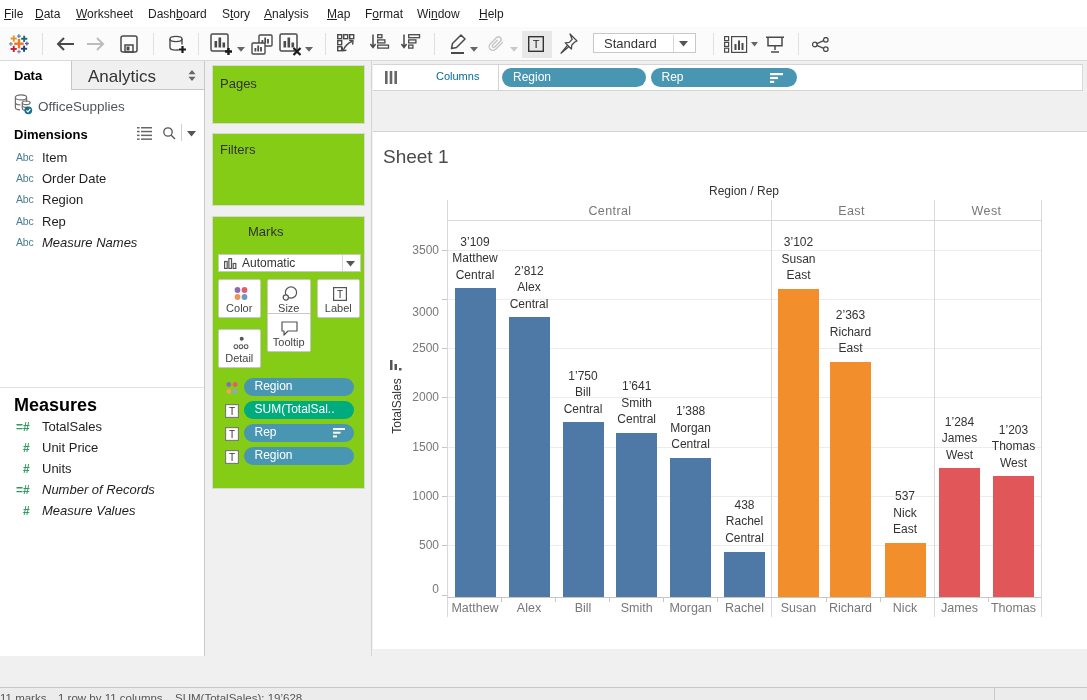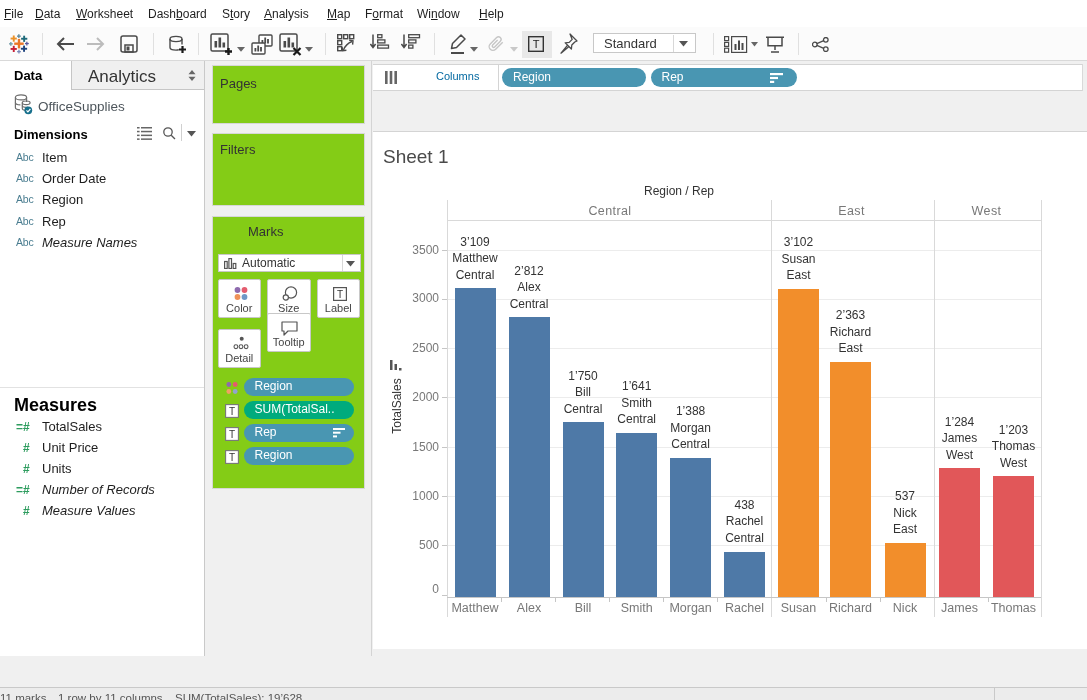--- a/index.html
+++ b/index.html
@@ -429,21 +429,21 @@
 <div class="gline" style="left:74.3px;top:414.4px;width:593.7px;"></div>
 <div style="position:absolute;left:69px;top:118.5px;width:5.3px;height:1px;background:#c6c6c6;"></div>
 <div style="position:absolute;left:69px;top:167.8px;width:5.3px;height:1px;background:#c6c6c6;"></div>
 <div style="position:absolute;left:69px;top:217.1px;width:5.3px;height:1px;background:#c6c6c6;"></div>
 <div style="position:absolute;left:69px;top:266.4px;width:5.3px;height:1px;background:#c6c6c6;"></div>
 <div style="position:absolute;left:69px;top:315.8px;width:5.3px;height:1px;background:#c6c6c6;"></div>
 <div style="position:absolute;left:69px;top:365.1px;width:5.3px;height:1px;background:#c6c6c6;"></div>
 <div style="position:absolute;left:69px;top:414.4px;width:5.3px;height:1px;background:#c6c6c6;"></div>
 <div style="position:absolute;left:69px;top:463.7px;width:5.3px;height:1px;background:#c6c6c6;"></div>
 <div class="ylab" style="left:26px;top:111.5px;line-height:14px;">3500</div>
-<div class="ylab" style="left:26px;top:160px;line-height:14px;">3000</div>
+<div class="ylab" style="left:26px;top:174px;line-height:14px;">3000</div>
 <div class="ylab" style="left:26px;top:210.1px;line-height:14px;">2500</div>
 <div class="ylab" style="left:26px;top:259.4px;line-height:14px;">2000</div>
 <div class="ylab" style="left:26px;top:308.8px;line-height:14px;">1500</div>
 <div class="ylab" style="left:26px;top:358.1px;line-height:14px;">1000</div>
 <div class="ylab" style="left:26px;top:407.4px;line-height:14px;">500</div>
 <div class="ylab" style="left:26px;top:450.5px;line-height:14px;">0</div>
 <div class="bar" style="left:81.5px;top:157.2px;width:41px;height:309.1px;background:#4e79a7;"></div>
 <div class="blabel" style="left:57.0px;top:102.6px;width:90px;line-height:16.5px;">3’109<br>Matthew<br>Central</div>
 <div class="xlab" style="left:57.0px;top:470px;width:90px;line-height:14px;">Matthew</div>
 <div class="bar" style="left:135.5px;top:186.4px;width:41px;height:279.9px;background:#4e79a7;"></div>
@@ -475,21 +475,21 @@
 <div class="xlab" style="left:541.5px;top:470px;width:90px;line-height:14px;">James</div>
 <div class="bar" style="left:620.0px;top:345.1px;width:41px;height:121.2px;background:#e15759;"></div>
 <div class="blabel" style="left:595.5px;top:290.6px;width:90px;line-height:16.5px;">1’203<br>Thomas<br>West</div>
 <div class="xlab" style="left:595.5px;top:470px;width:90px;line-height:14px;">Thomas</div>
 <div class="vline" style="left:74.3px;top:69px;height:417px;"></div>
 <div class="vline" style="left:398.4px;top:69px;height:417px;"></div>
 <div class="vline" style="left:560.9px;top:69px;height:417px;"></div>
 <div class="vline" style="left:668.0px;top:69px;height:417px;"></div>
 <div style="position:absolute;left:74.3px;top:89px;width:593.7px;height:1px;background:#d9d9d9;"></div>
 <div style="position:absolute;left:74.3px;top:466.3px;width:593.7px;height:1px;background:#c6c6c6;"></div>
-<div style="position:absolute;left:271px;top:53px;width:200px;text-align:left;font-size:12px;color:#333;">Region / Rep</div>
+<div style="position:absolute;left:271px;top:53px;width:200px;text-align:center;font-size:12px;color:#333;">Region / Rep</div>
 <div class="hdr" style="left:177.0px;top:73px;width:120px;line-height:14px;">Central</div>
 <div class="hdr" style="left:418.5px;top:73px;width:120px;line-height:14px;">East</div>
 <div class="hdr" style="left:553.5px;top:73px;width:120px;line-height:14px;">West</div>
 <div style="position:absolute;left:-16px;top:268px;width:80px;text-align:center;font-size:12px;color:#333;transform:rotate(-90deg);">TotalSales</div>
 <svg style="position:absolute;left:17px;top:229px;" width="14" height="12" viewBox="0 0 14 12">
 <rect x="0" y="0" width="2.5" height="10" fill="#555"></rect>
 <rect x="4.5" y="4" width="2.5" height="6" fill="#555"></rect>
 <rect x="9" y="8" width="2.5" height="2.5" fill="#555"></rect>
 </svg>
 <div style="position:absolute;left:128.3px;top:466.3px;width:1px;height:4.5px;background:#c6c6c6;"></div>

